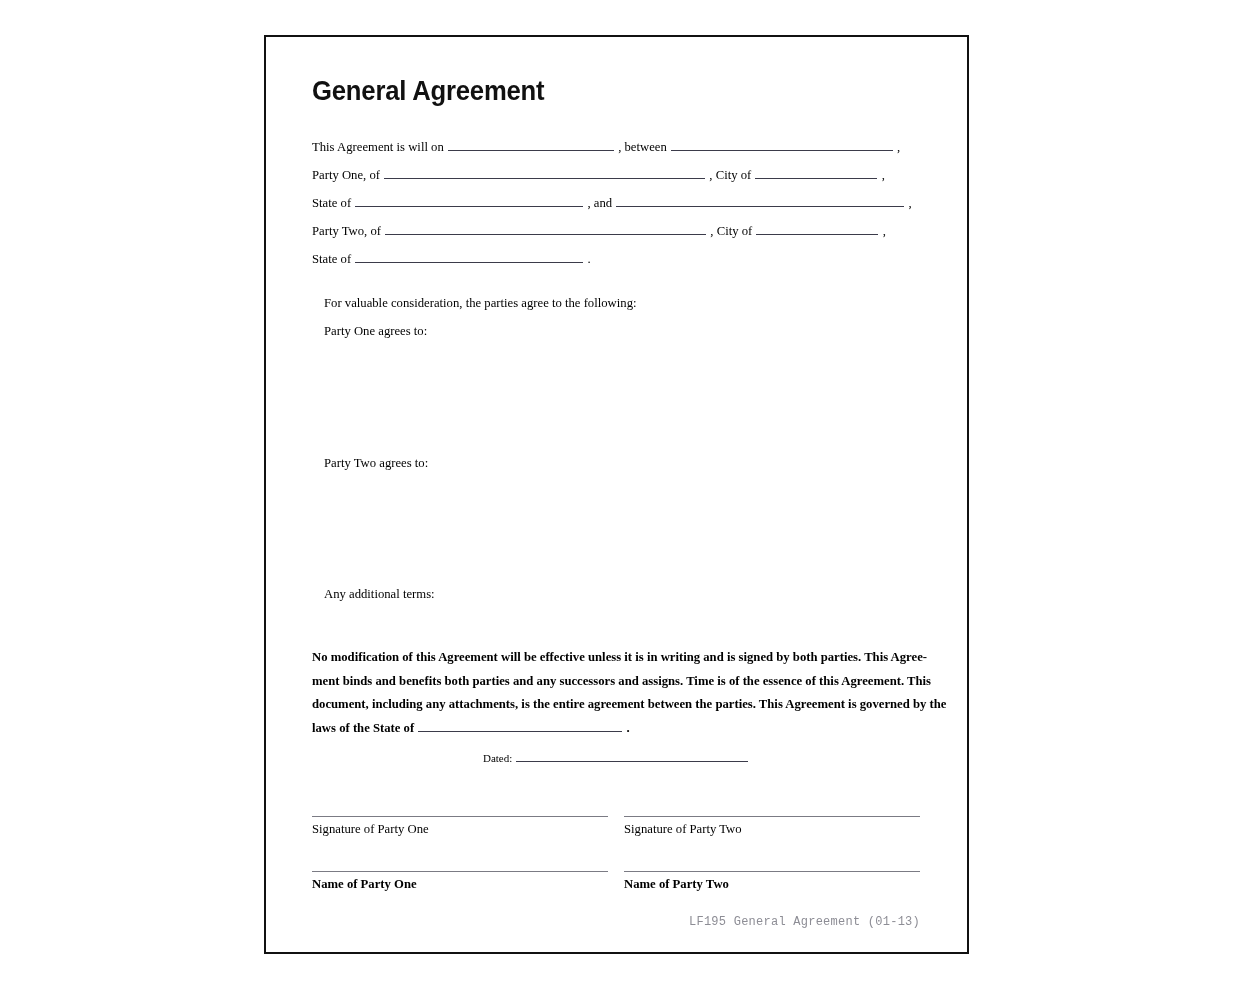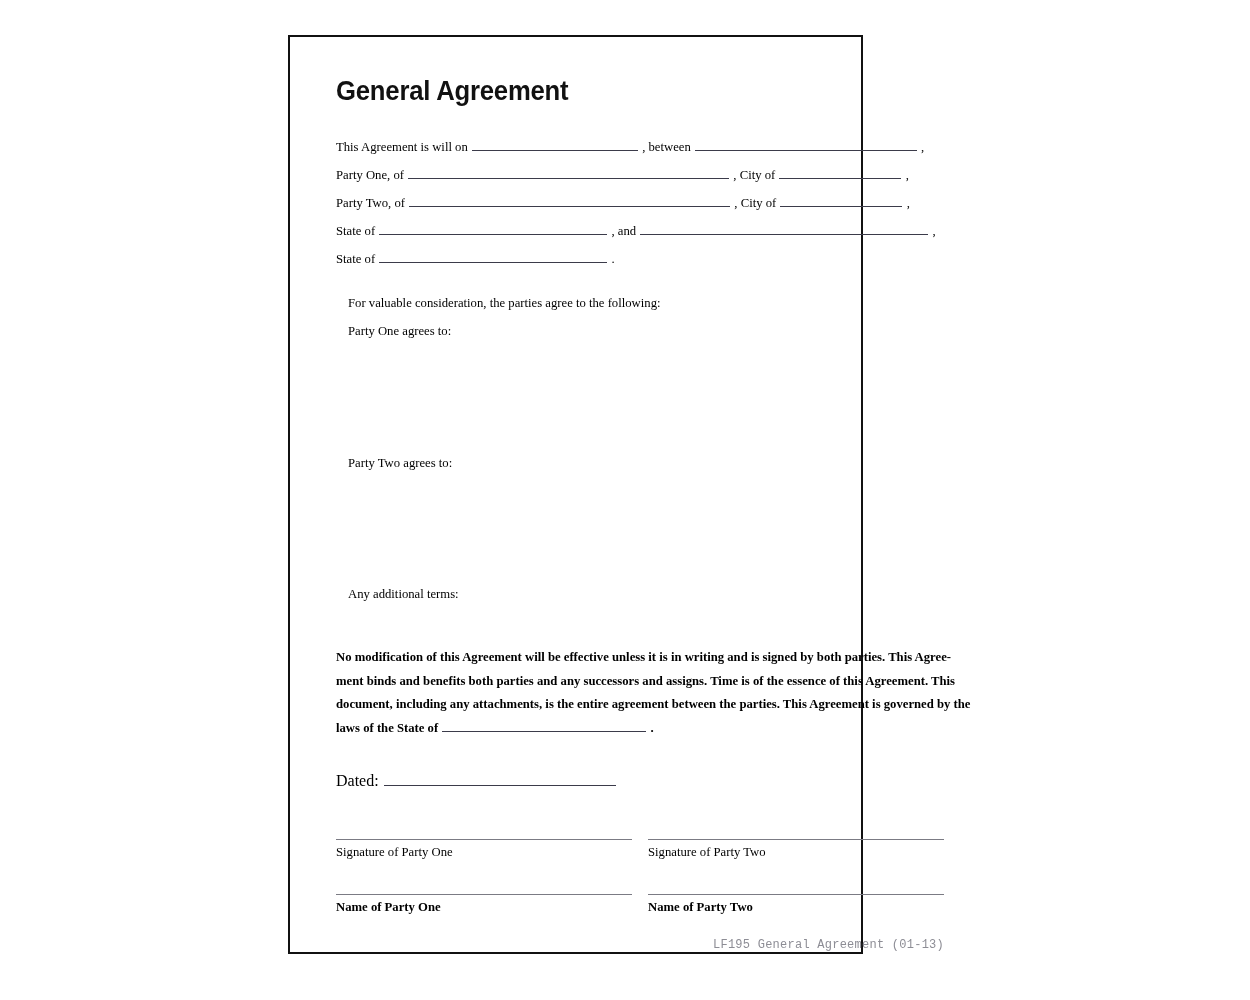--- a/index.html
+++ b/index.html
@@ -13,23 +13,23 @@
     height: 1000px;
     position: relative;
     font-family: "Liberation Serif", "DejaVu Serif", serif;
     color: #000000;
     overflow: hidden;
   }
 
   
   #page-sheet {
     position: absolute;
-    left: 288px;
+    left: 264px;
     top: 35px;
-    width: 575px;
+    width: 705px;
     height: 919px;
     box-sizing: border-box;
     border: 2px solid #111111;
     background: #ffffff;
   }
 
   #page-inner {
     position: absolute;
     left: 46px;
     top: 38px;
@@ -88,24 +88,25 @@
     font-size: 12.7px;
     line-height: 23.5px;
     text-align: left;
     margin: 0;
     font-weight: bold;
   }
   .legal-para .pline { white-space: nowrap; }
 
   
   .dated-row {
-    font-size: 16px;
+    font-size: 11px;
     line-height: 28px;
     white-space: nowrap;
-    margin-top: 27px;
+    margin-top: 4px;
+    text-align: center;
   }
 
   
   .sig-block {
     margin-top: 44px;
     width: 608px;
   }
   .sig-row {
     display: flex;
     justify-content: space-between;
@@ -159,32 +160,32 @@
 
       <div class="body-line">
         <span>Party One, of</span>
         <span class="blank" style="width:321px"></span>
         <span>, City of</span>
         <span class="blank" style="width:122px"></span>
         <span>,</span>
       </div>
 
       <div class="body-line">
+        <span>State of</span>
+        <span class="blank" style="width:228px"></span>
+        <span>, and</span>
+        <span class="blank" style="width:288px"></span>
+        <span>,</span>
+      </div>
+
+      <div class="body-line">
         <span>Party Two, of</span>
         <span class="blank" style="width:321px"></span>
         <span>, City of</span>
         <span class="blank" style="width:122px"></span>
-        <span>,</span>
-      </div>
-
-      <div class="body-line">
-        <span>State of</span>
-        <span class="blank" style="width:228px"></span>
-        <span>, and</span>
-        <span class="blank" style="width:288px"></span>
         <span>,</span>
       </div>
 
       <div class="body-line">
         <span>State of</span>
         <span class="blank" style="width:228px"></span>
         <span>.</span>
       </div>
 
     </div>

